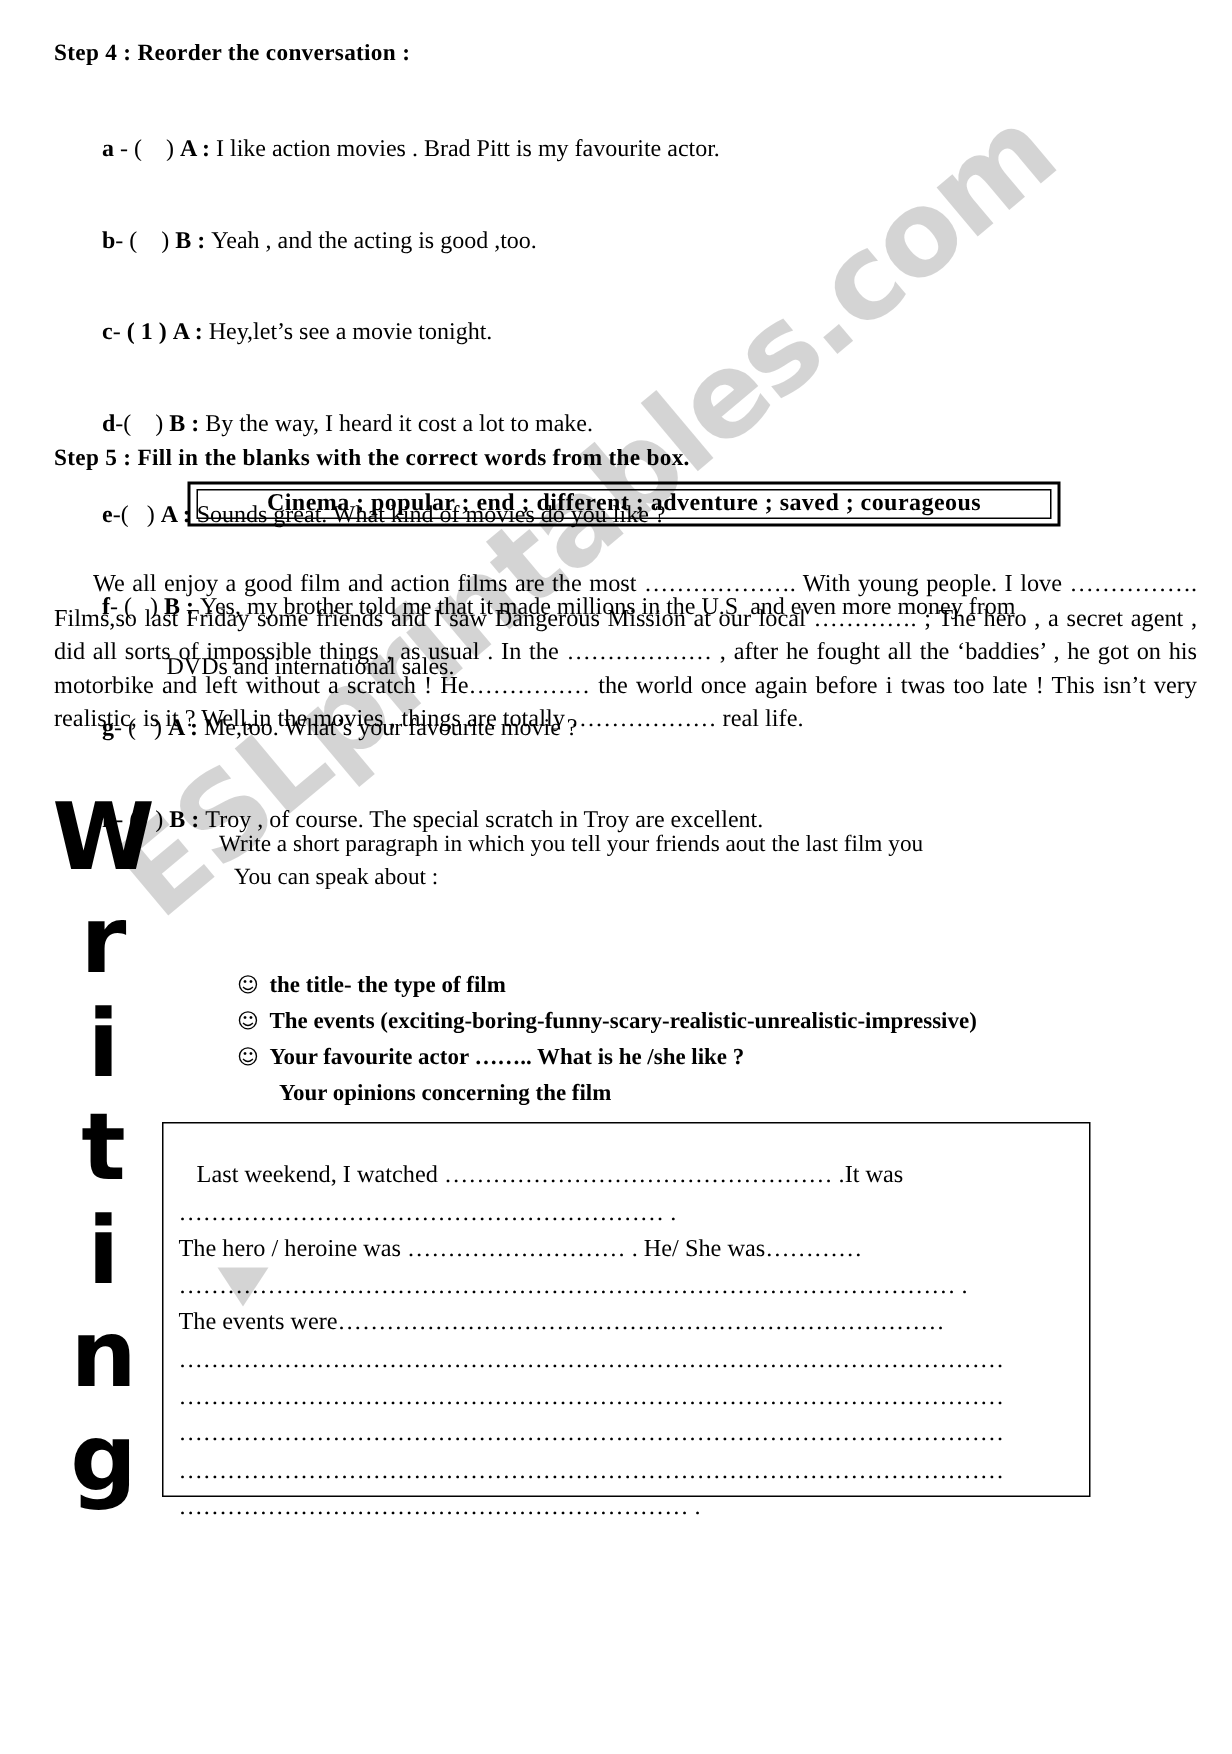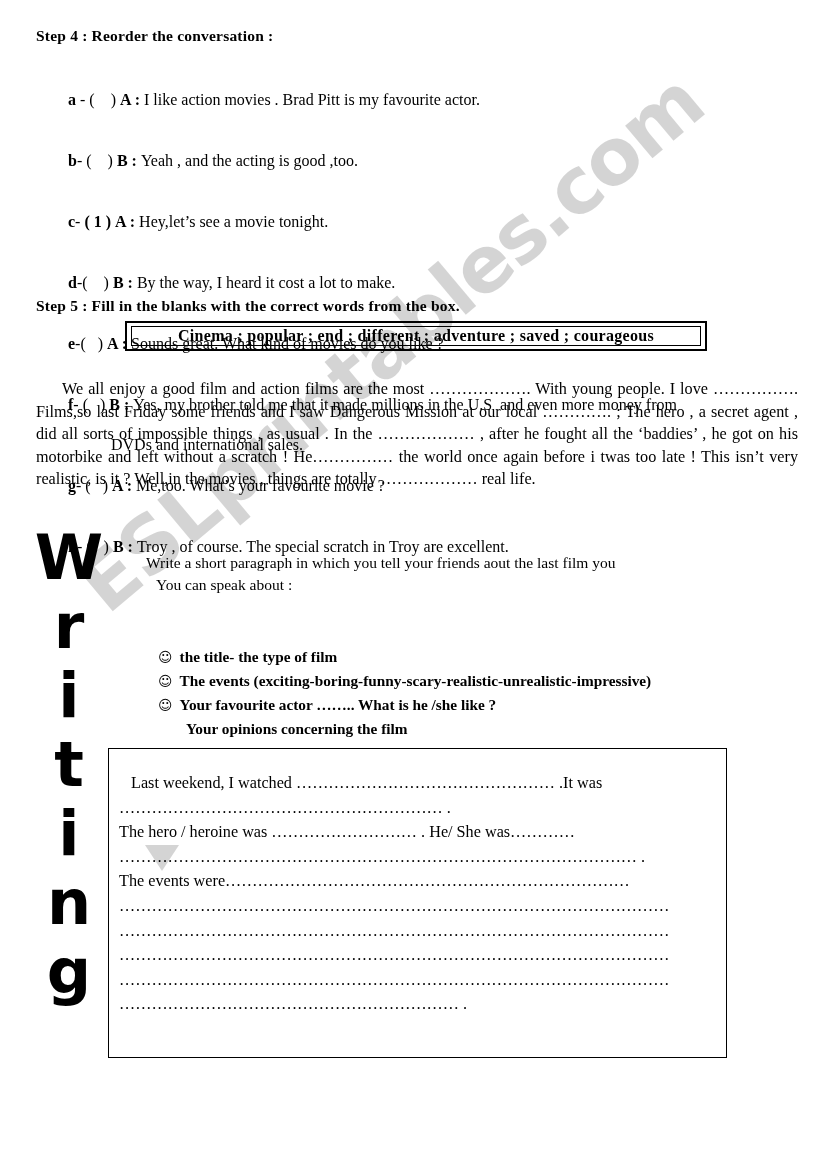--- a/index.html
+++ b/index.html
@@ -170,21 +170,21 @@
     padding-left: 28px;
     white-space: nowrap;
   }
 
   
   #writing-box {
     position: absolute;
     left: 108px;
     top: 748px;
     width: 619px;
-    height: 310px;
+    height: 250px;
     border: 1.5px solid #000;
     box-sizing: border-box;
     z-index: 10;
     background: transparent;
   }
   #writing-box-inner {
     position: absolute;
     left: 10px;
     top: 22px;
     right: 10px;

